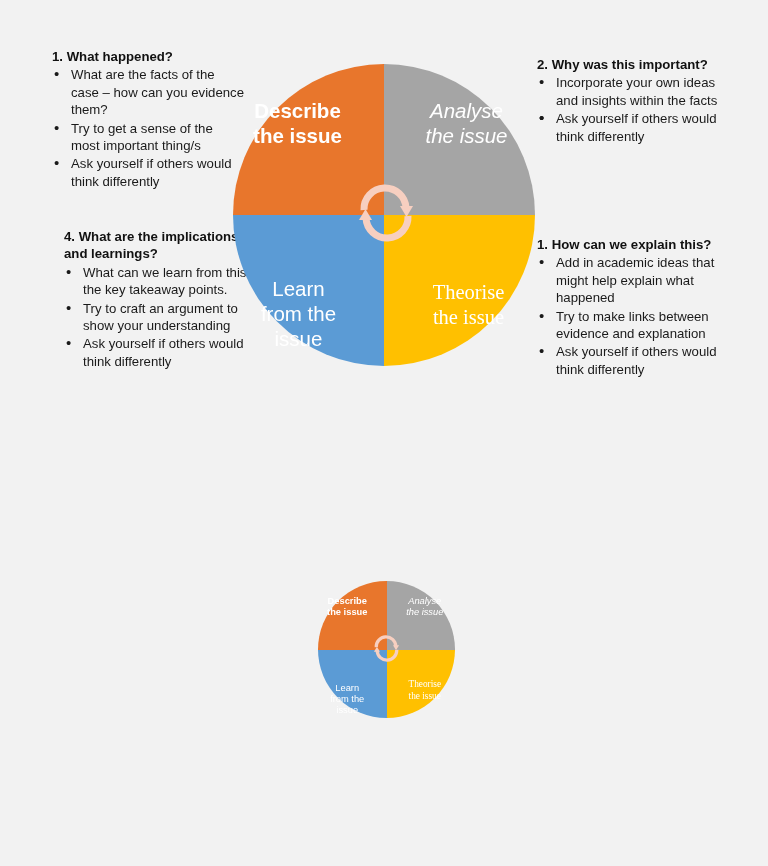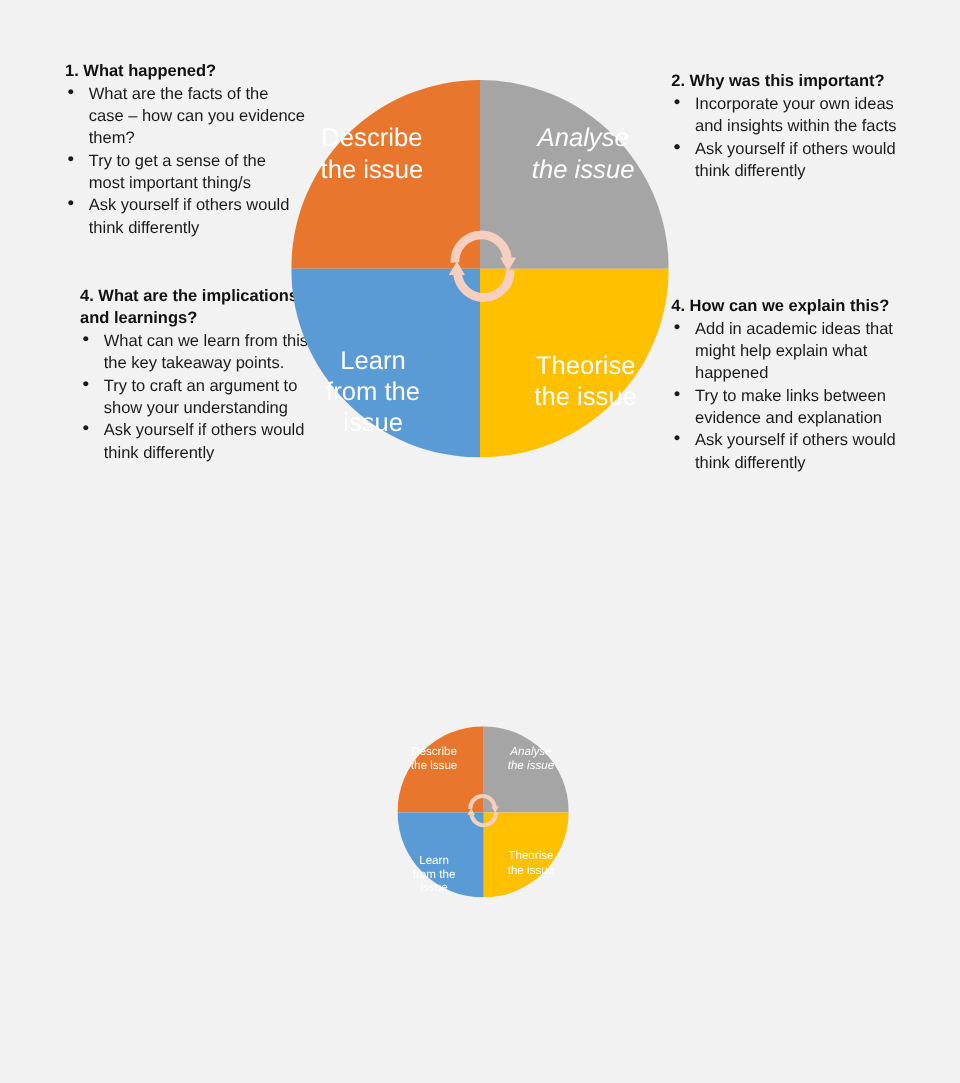--- a/index.html
+++ b/index.html
@@ -83,24 +83,24 @@
     border-radius: 50%;
   }
   .pie .quad .qlabel {
     position: relative;
     z-index: 2;
     color: #ffffff;
     text-align: center;
     white-space: pre-line;
   }
 
-  .pie .q-tl { left: 0;    top: 0;    padding-right: 2px; padding-bottom: 2px; }
+  .pie .q-tl { left: 0;    top: 0;    padding-right: 2px; padding-bottom: 2px; font-weight: bold; }
   .pie .q-tr { right: 0;   top: 0;    padding-left: 2px;  padding-bottom: 2px; font-style: italic; }
   .pie .q-bl { left: 0;    bottom: 0; padding-right: 2px; padding-top: 20px; justify-content: center; }
-  .pie .q-br { right: 0;   bottom: 0; padding-left: 2px;  padding-top: 2px; }
+  .pie .q-br { right: 0;   bottom: 0; padding-left: 2px;  padding-top: 2px; font-family: Liberation Serif, serif; }
 
   .pie .q-tl .fill { left: 0;    top: 0; }
   .pie .q-tr .fill { right: 0;   top: 0; }
   .pie .q-bl .fill { left: 0;    bottom: 0; }
   .pie .q-br .fill { right: 0;   bottom: 0; }
 
   
   #pie-large {
     left: 233px;
     top: 64px;
@@ -178,21 +178,21 @@
   <div class="textblock" id="block-4">
     <p class="tb-heading">4. What are the implications and learnings?</p>
     <ul class="tb-list">
       <li><span class="bullet">•</span><span>What can we learn from this – the key takeaway points.</span></li>
       <li><span class="bullet">•</span><span>Try to craft an argument to show your understanding</span></li>
       <li><span class="bullet">•</span><span>Ask yourself if others would think differently</span></li>
     </ul>
   </div>
 
   <div class="textblock" id="block-3">
-    <p class="tb-heading">4. How can we explain this?</p>
+    <p class="tb-heading">1. How can we explain this?</p>
     <ul class="tb-list">
       <li><span class="bullet">•</span><span>Add in academic ideas that might help explain what happened</span></li>
       <li><span class="bullet">•</span><span>Try to make links between evidence and explanation</span></li>
       <li><span class="bullet">•</span><span>Ask yourself if others would think differently</span></li>
     </ul>
   </div>
 
   <div class="pie" id="pie-large">
     <div class="quad q-tl">
       <div class="fill" style="background:#E8762C"></div>

